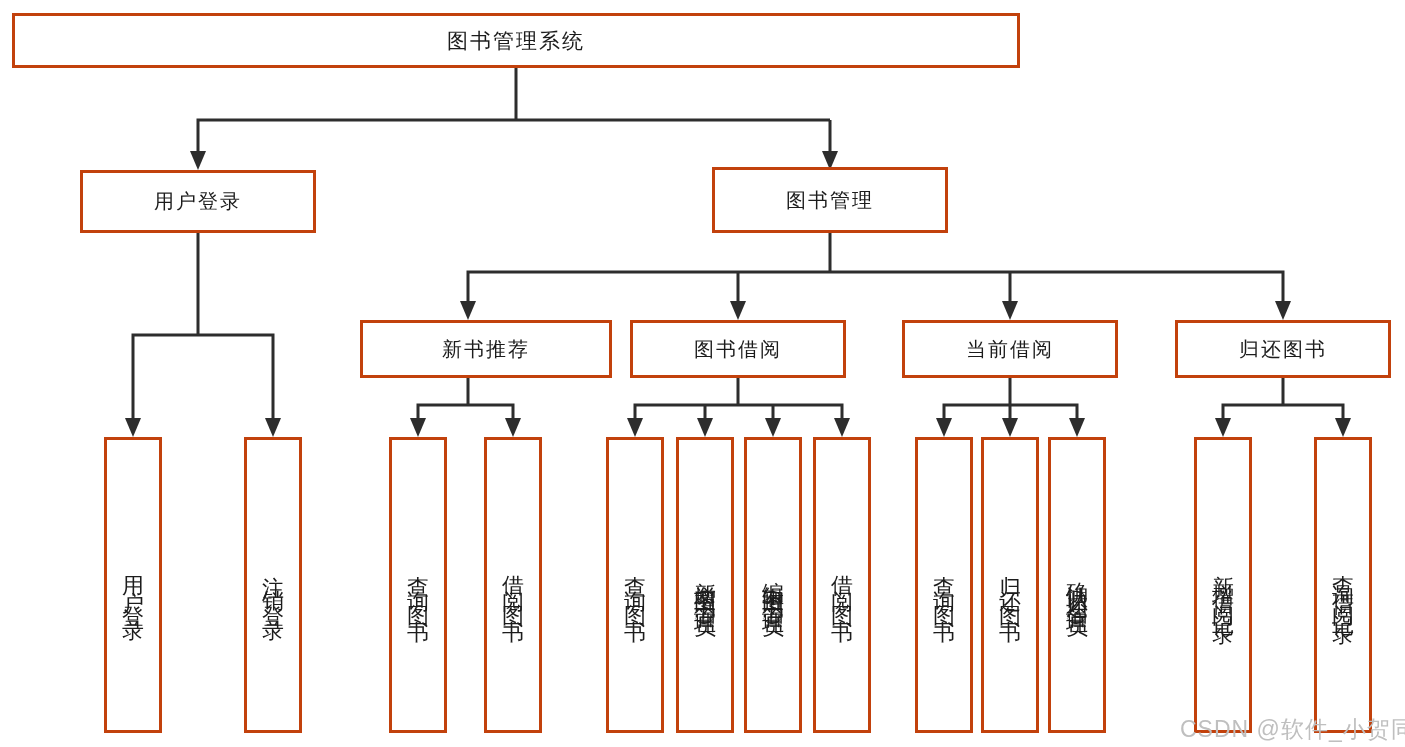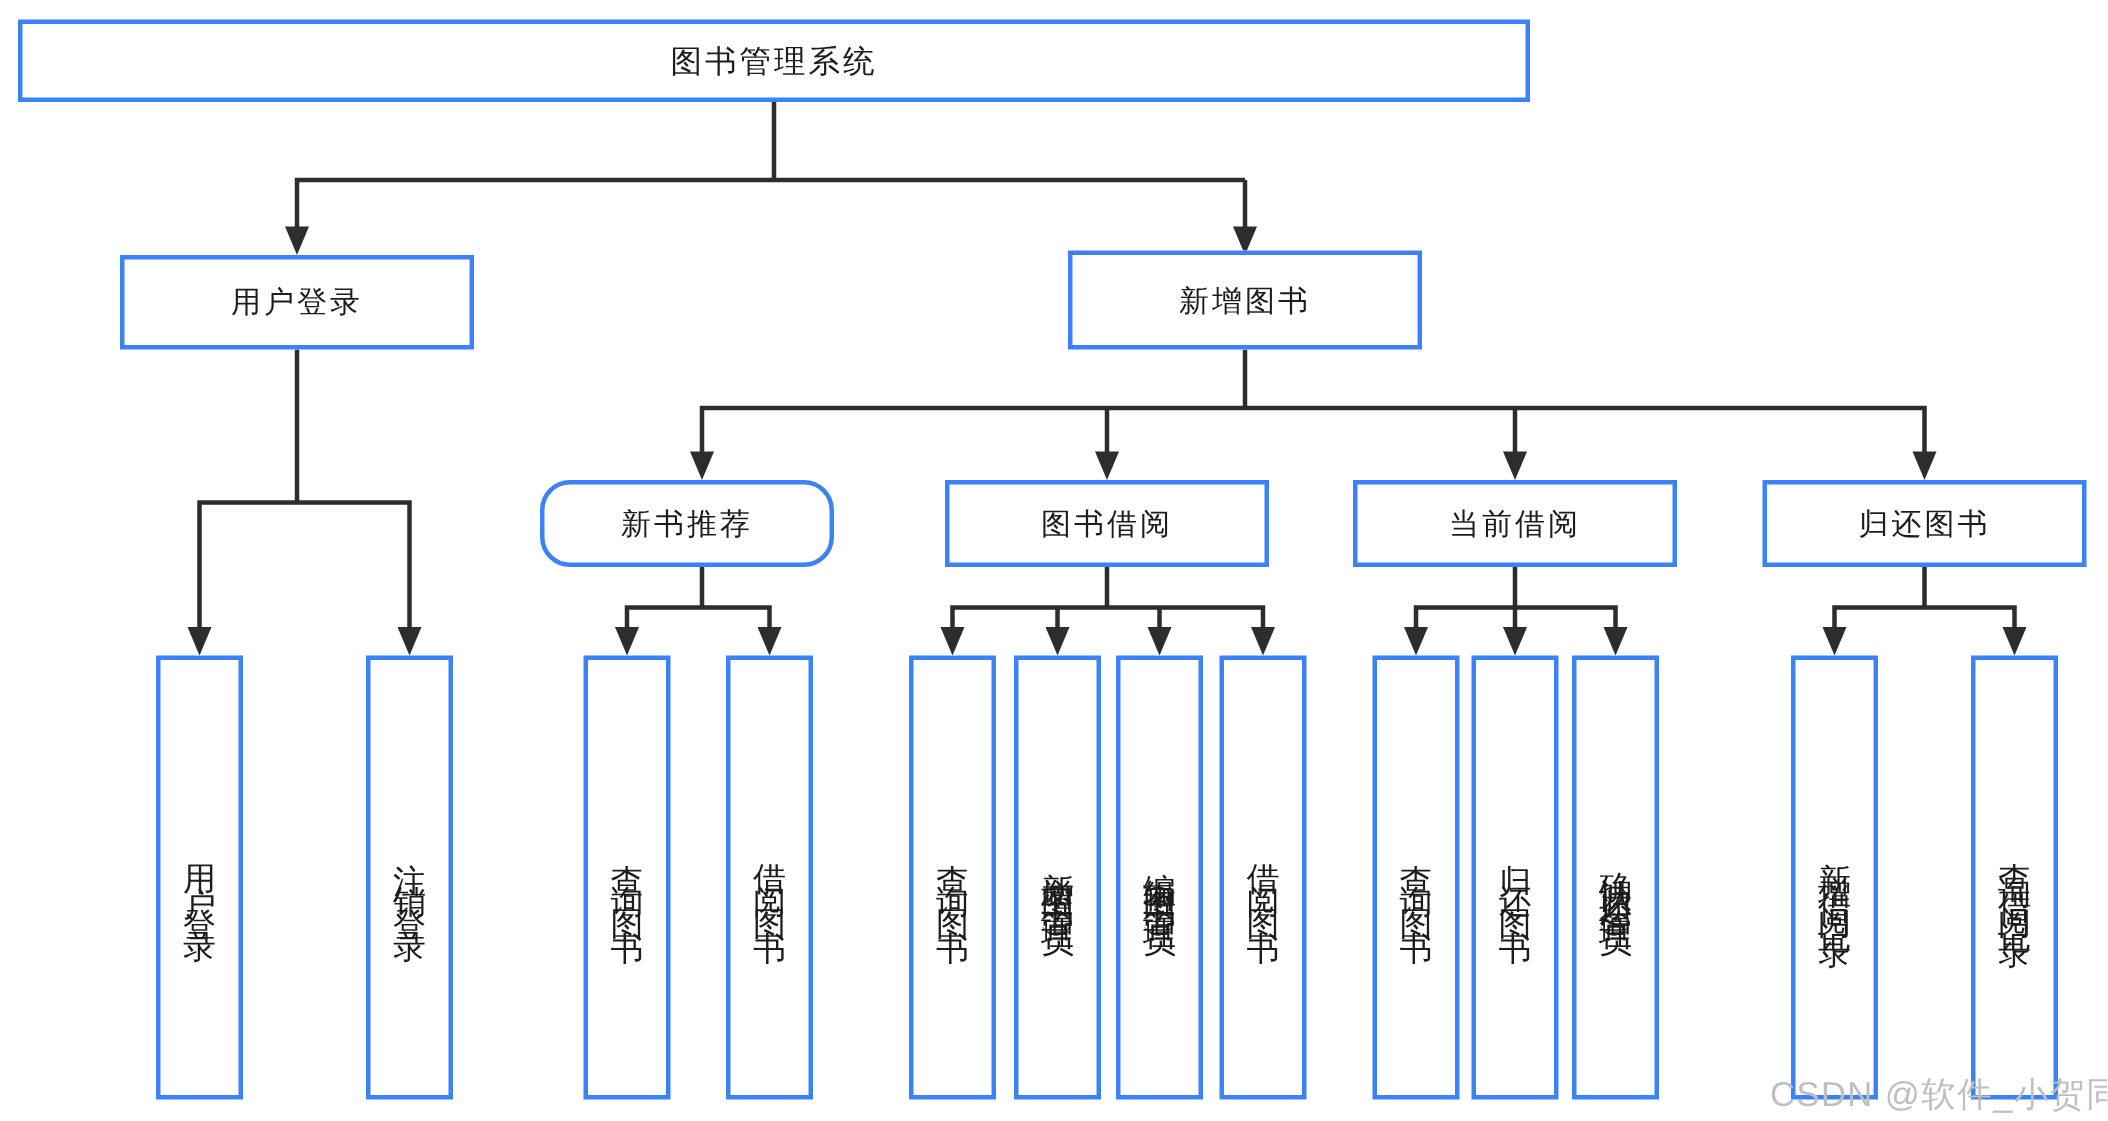--- a/index.html
+++ b/index.html
@@ -18,21 +18,21 @@
   svg.connectors {
     position: absolute;
     left: 0; top: 0;
     width: 1405px;
     height: 747px;
     pointer-events: none;
   }
   .node {
     position: absolute;
     box-sizing: border-box;
-    border: 3px solid #3b82f6;
+    border: 3px solid #c2410c;
     background: #ffffff;
     display: flex;
     align-items: center;
     justify-content: center;
     color: #1c1c1c;
     font-size: 20px;
     letter-spacing: 2px;
     text-align: center;
   }
   .node.root { font-size: 21px; }
@@ -114,23 +114,23 @@
       <polygon points="1002,418 1018,418 1010,437"></polygon>
       <polygon points="1069,418 1085,418 1077,437"></polygon>
       <polygon points="1215,418 1231,418 1223,437"></polygon>
       <polygon points="1335,418 1351,418 1343,437"></polygon>
     </g>
   </svg>
 
   <div class="node root" style="left:12px; top:13px; width:1008px; height:55px;">图书管理系统</div>
 
   <div class="node" style="left:80px; top:170px; width:236px; height:63px;">用户登录</div>
-  <div class="node" style="left:712px; top:167px; width:236px; height:66px;">新增图书</div>
+  <div class="node" style="left:712px; top:167px; width:236px; height:66px;">图书管理</div>
 
-  <div class="node" style="left:360px; top:320px; width:196px; height:58px;border-radius:20px;">新书推荐</div>
+  <div class="node" style="left:360px; top:320px; width:252px; height:58px;">新书推荐</div>
   <div class="node" style="left:630px; top:320px; width:216px; height:58px;text-align:center;">图书借阅</div>
   <div class="node" style="left:902px; top:320px; width:216px; height:58px;">当前借阅</div>
   <div class="node" style="left:1175px; top:320px; width:216px; height:58px;">归还图书</div>
 
   <div class="node leaf" style="left:104px; top:437px; width:58px; height:296px;">用户登录</div>
   <div class="node leaf" style="left:244px; top:437px; width:58px; height:296px;">注销登录</div>
 
   <div class="node leaf" style="left:389px; top:437px; width:58px; height:296px;">查询图书</div>
   <div class="node leaf" style="left:484px; top:437px; width:58px; height:296px;">借阅图书</div>
 

